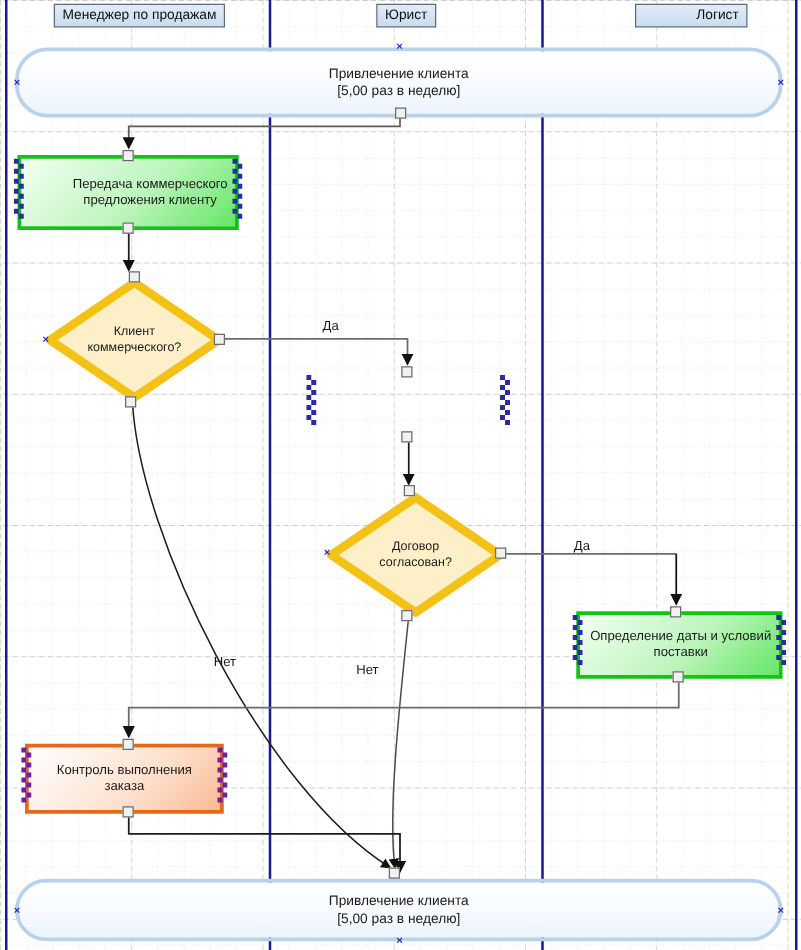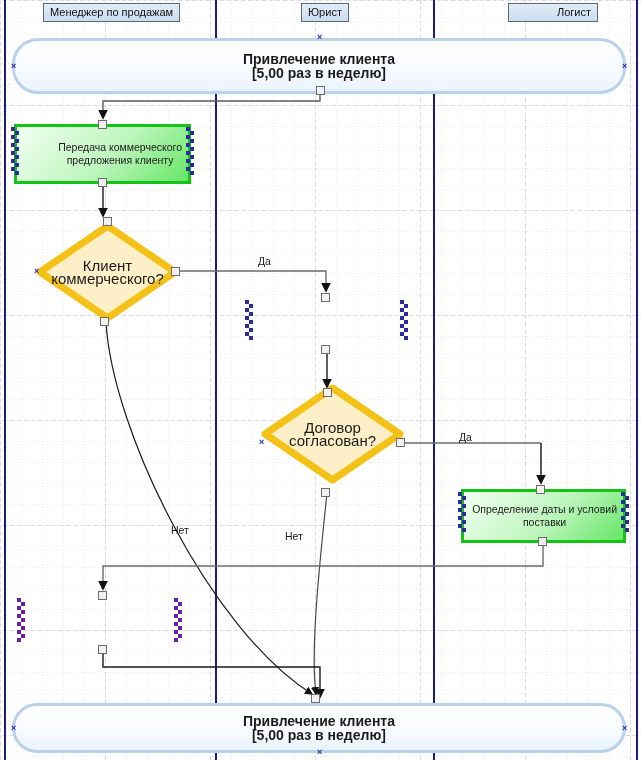--- a/index.html
+++ b/index.html
@@ -57,23 +57,22 @@
     line-height: 13px;
     color: #1b1b1b;
   }
   .shape .txt { padding: 0 6px; }
 
   
   .terminal {
     border-radius: 26px;
     border: 3px solid #b9d2ea;
     background: linear-gradient(180deg, #ffffff 0%, #f7fbff 55%, #eaf3fc 100%);
-    font-size: 14px;
+    font-size: 11px;
     line-height: 14px;
-    font-weight: bold;
   }
 
   
   .proc-green {
     border: 3px solid #13c413;
     background: linear-gradient(135deg, #f2fff2 0%, #bdf5bd 55%, #66e766 100%);
     justify-content: flex-end;
   }
   
   .proc-orange {
@@ -82,21 +81,21 @@
   }
 
   
   .decision {
     background: transparent;
     border: none;
   }
   .decision .d-label {
     position: relative;
     z-index: 2;
-    font-size: 15px;
+    font-size: 10px;
     line-height: 13px;
     color: #1b1b1b;
   }
   .decision svg { position: absolute; left: 0; top: 0; }
 
   
   .handle {
     position: absolute;
     width: 9px; height: 9px;
     box-sizing: border-box;
@@ -306,21 +305,21 @@
         <rect x="159" y="26" width="4" height="4"></rect>
       <rect x="155" y="30" width="4" height="4"></rect>
         <rect x="159" y="34" width="4" height="4"></rect>
       <rect x="155" y="38" width="4" height="4"></rect>
         <rect x="159" y="42" width="4" height="4"></rect>
     </g>
   </svg>
   <div class="handle" style="left:321px; top:293px;"></div>
   <div class="handle" style="left:321px; top:345px;"></div>
 
-  <div class="shape decision" style="left:261px; top:384px; width:143px; height:100px;">
+  <div class="shape decision" style="left:261px; top:394px; width:143px; height:100px;">
     <svg width="143" height="100" xmlns="http://www.w3.org/2000/svg">
       <polygon points="71.5,4 139,50 71.5,96 4,50" fill="#fdf0c8" stroke="#f4c117" stroke-width="7" stroke-linejoin="round"></polygon>
     </svg>
     <div class="d-label">
       <div>Договор</div>
       <div>согласован?</div>
     </div>
   </div>
   <div class="xmark" style="left:259px; top:438px;">×</div>
   <div class="handle" style="left:396px; top:438px;"></div>
@@ -353,20 +352,26 @@
         <rect x="167" y="26" width="4" height="4"></rect>
       <rect x="163" y="30" width="4" height="4"></rect>
         <rect x="167" y="34" width="4" height="4"></rect>
       <rect x="163" y="38" width="4" height="4"></rect>
         <rect x="167" y="42" width="4" height="4"></rect>
     </g>
   </svg>
   <div class="handle" style="left:536px; top:485px;"></div>
   <div class="handle" style="left:538px; top:537px;"></div>
 
+  <div class="shape proc-orange" style="left:20px; top:595px; width:159px; height:56px;">
+    <div class="txt">
+      <div>Контроль выполнения</div>
+      <div>заказа</div>
+    </div>
+  </div>
   <svg class="edge-handles" style="left:17px; top:592px;" width="165" height="62" xmlns="http://www.w3.org/2000/svg">
     <g fill="#6a1fa8">
       <rect x="0" y="6" width="4" height="4"></rect>
         <rect x="4" y="10" width="4" height="4"></rect>
       <rect x="0" y="14" width="4" height="4"></rect>
         <rect x="4" y="18" width="4" height="4"></rect>
       <rect x="0" y="22" width="4" height="4"></rect>
         <rect x="4" y="26" width="4" height="4"></rect>
       <rect x="0" y="30" width="4" height="4"></rect>
         <rect x="4" y="34" width="4" height="4"></rect>

